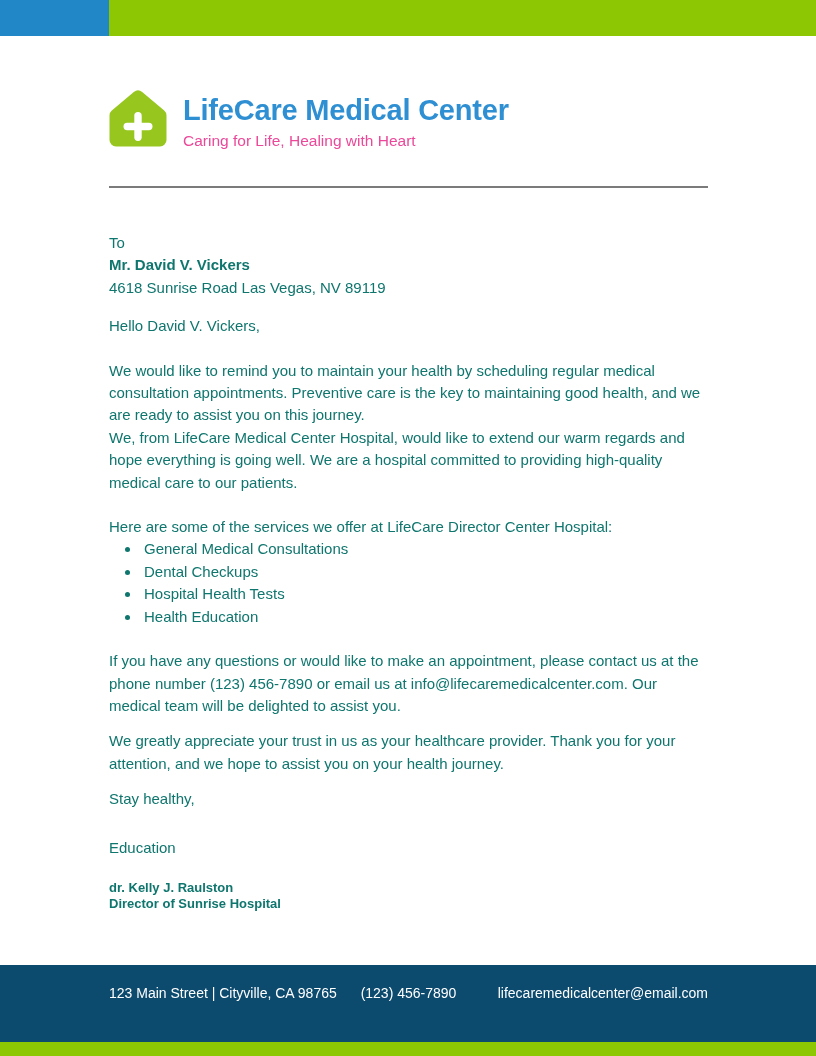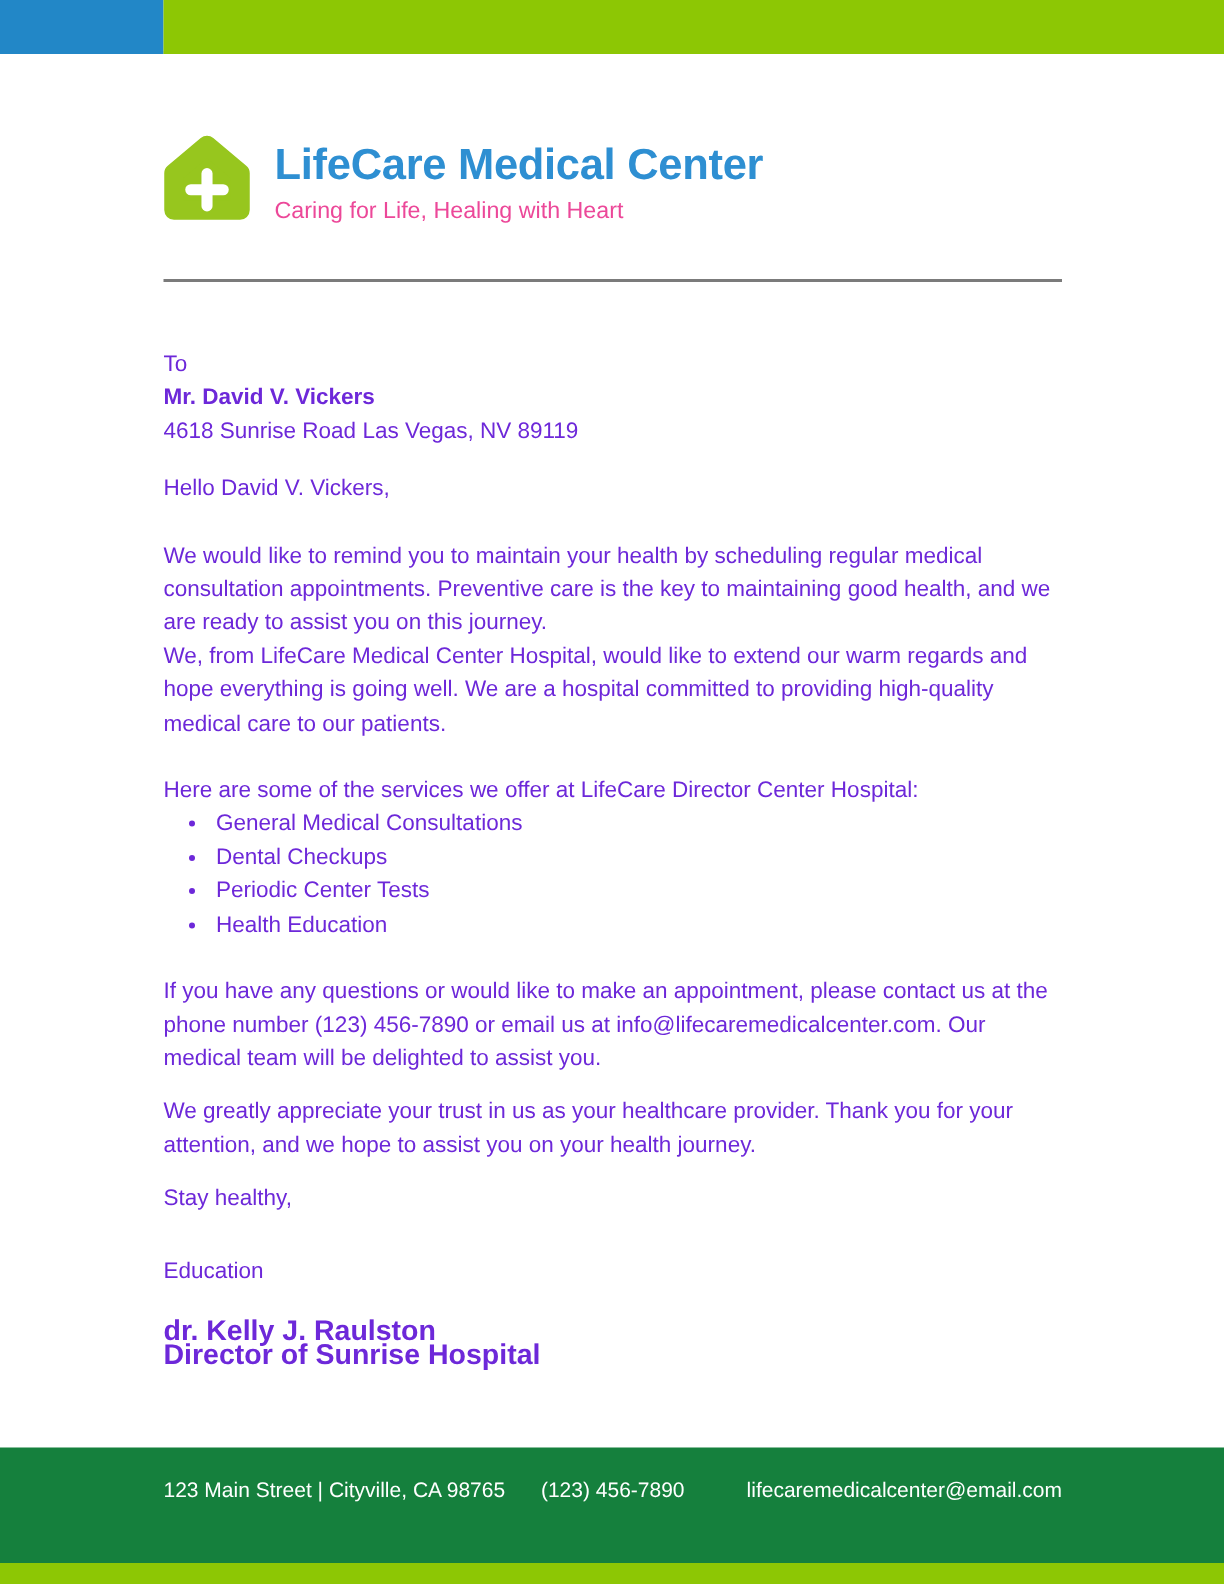--- a/index.html
+++ b/index.html
@@ -46,49 +46,49 @@
     height: 2px;
     background: #7b7b7b;
     margin: 33px 108px 0 109px;
   }
 
   
   .letter-body {
     margin: 44px 108px 0 109px;
     font-size: 15px;
     line-height: 22.4px;
-    color: #6d28d9;
+    color: #0f766e;
   }
   .recipient-name { font-weight: bold; }
   .greeting-block { margin-top: 16px; }
   .para-block { margin-top: 22px; }
   .services-list {
     list-style: disc;
     margin: 0;
     padding-left: 32px;
   }
   .services-list li { padding-left: 3px; }
   .para-tight { margin-top: 13px; }
   .farewell { margin-top: 13px; }
   .signoff { margin-top: 26px; }
   .signature-block {
     margin-top: 21px;
     font-weight: bold;
-    font-size: 19px;
+    font-size: 13px;
     line-height: 16.5px;
   }
 
   
   .footer {
     position: absolute;
     left: 0; right: 0; bottom: 0;
   }
   .footer-blue {
     height: 77px;
-    background: #15803d;
+    background: #0c4a6e;
     color: #ffffff;
     font-size: 14px;
     display: grid;
     grid-template-columns: 1fr auto 1fr;
     align-items: start;
     padding: 20px 108px 0 109px;
   }
   .footer-item-left { justify-self: start; }
   .footer-item-center { justify-self: center; }
   .footer-item-right { justify-self: end; }
@@ -131,21 +131,21 @@
   <div class="para-block">
     <div>We would like to remind you to maintain your health by scheduling regular medical consultation appointments. Preventive care is the key to maintaining good health, and we are ready to assist you on this journey.</div>
     <div>We, from LifeCare Medical Center Hospital, would like to extend our warm regards and hope everything is going well. We are a hospital committed to providing high-quality medical care to our patients.</div>
   </div>
 
   <div class="para-block">
     <div>Here are some of the services we offer at LifeCare Director Center Hospital:</div>
     <ul class="services-list">
       <li>General Medical Consultations</li>
       <li>Dental Checkups</li>
-      <li>Periodic Center Tests</li>
+      <li>Hospital Health Tests</li>
       <li>Health Education</li>
     </ul>
   </div>
 
   <div class="para-block">If you have any questions or would like to make an appointment, please contact us at the phone number (123) 456-7890 or email us at info@lifecaremedicalcenter.com. Our medical team will be delighted to assist you.</div>
 
   <div class="para-tight">We greatly appreciate your trust in us as your healthcare provider. Thank you for your attention, and we hope to assist you on your health journey.</div>
 
   <div class="farewell">Stay healthy,</div>
 

